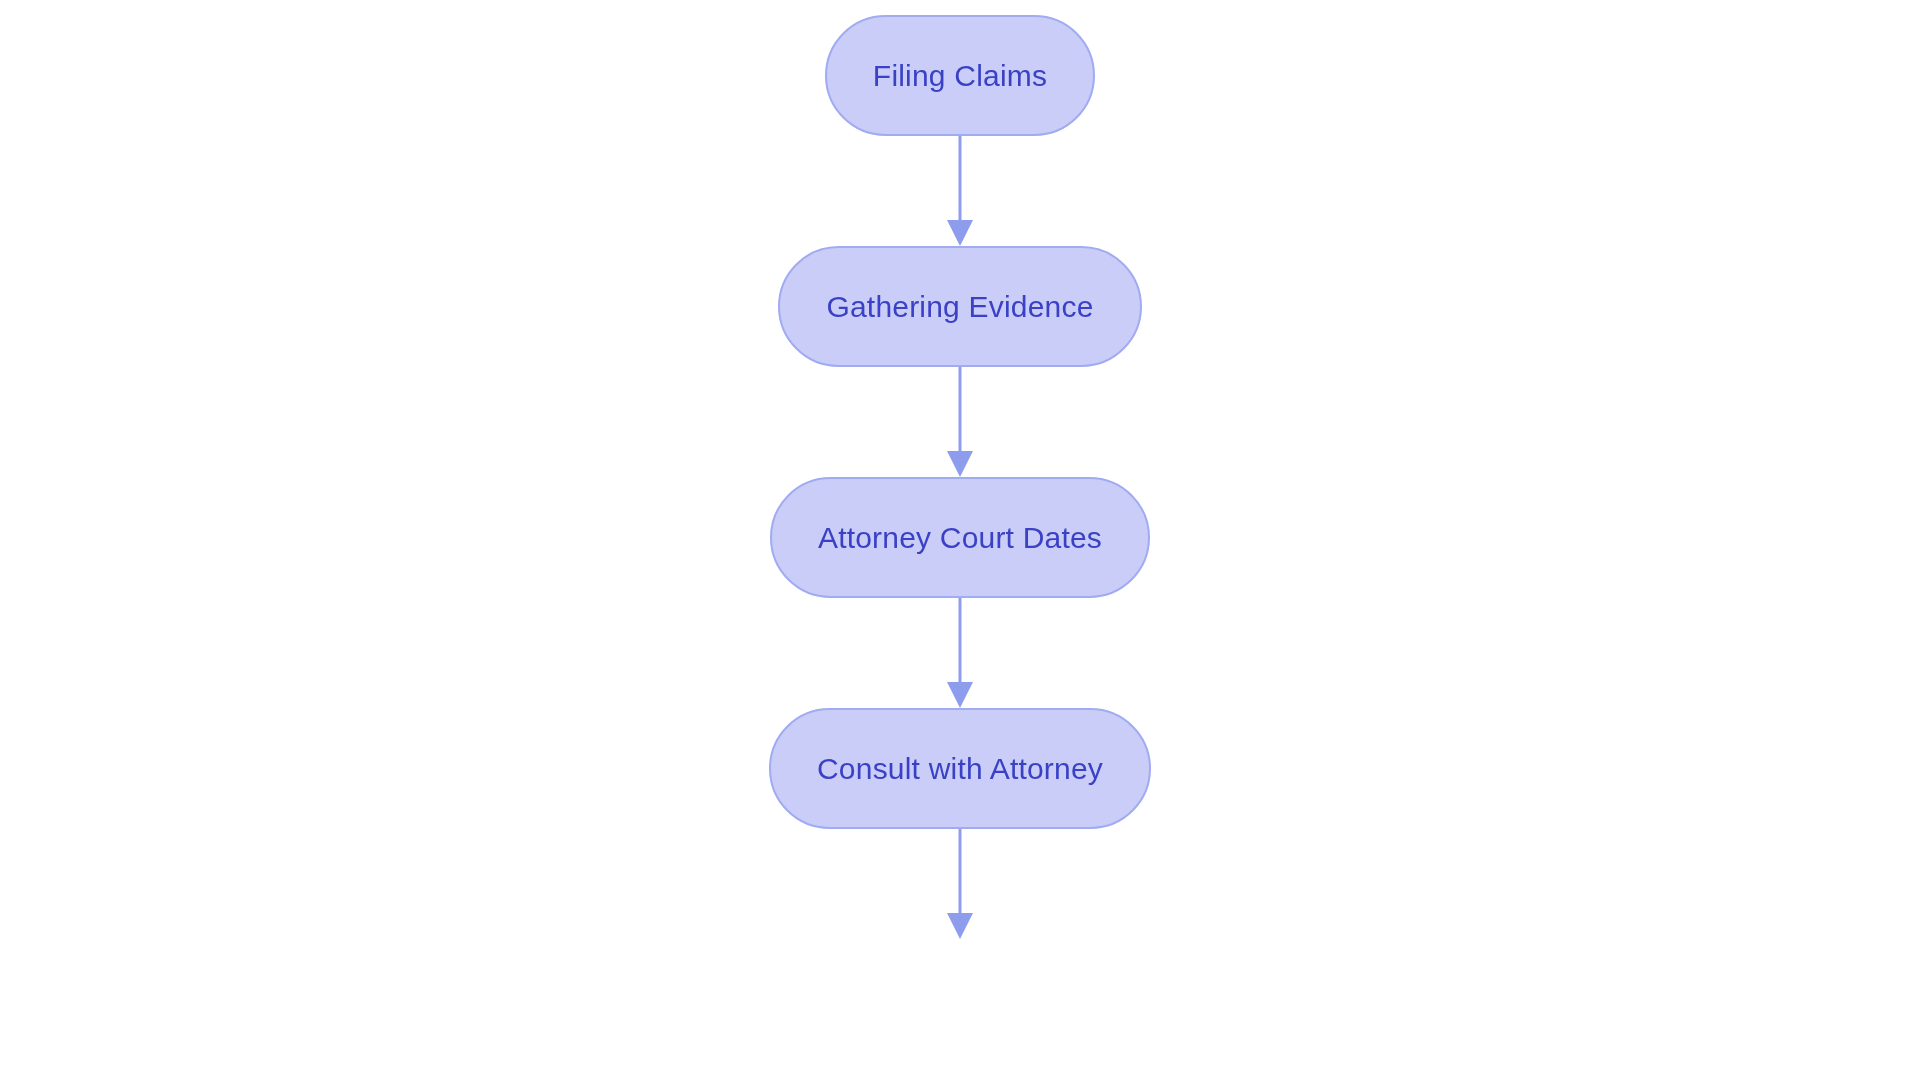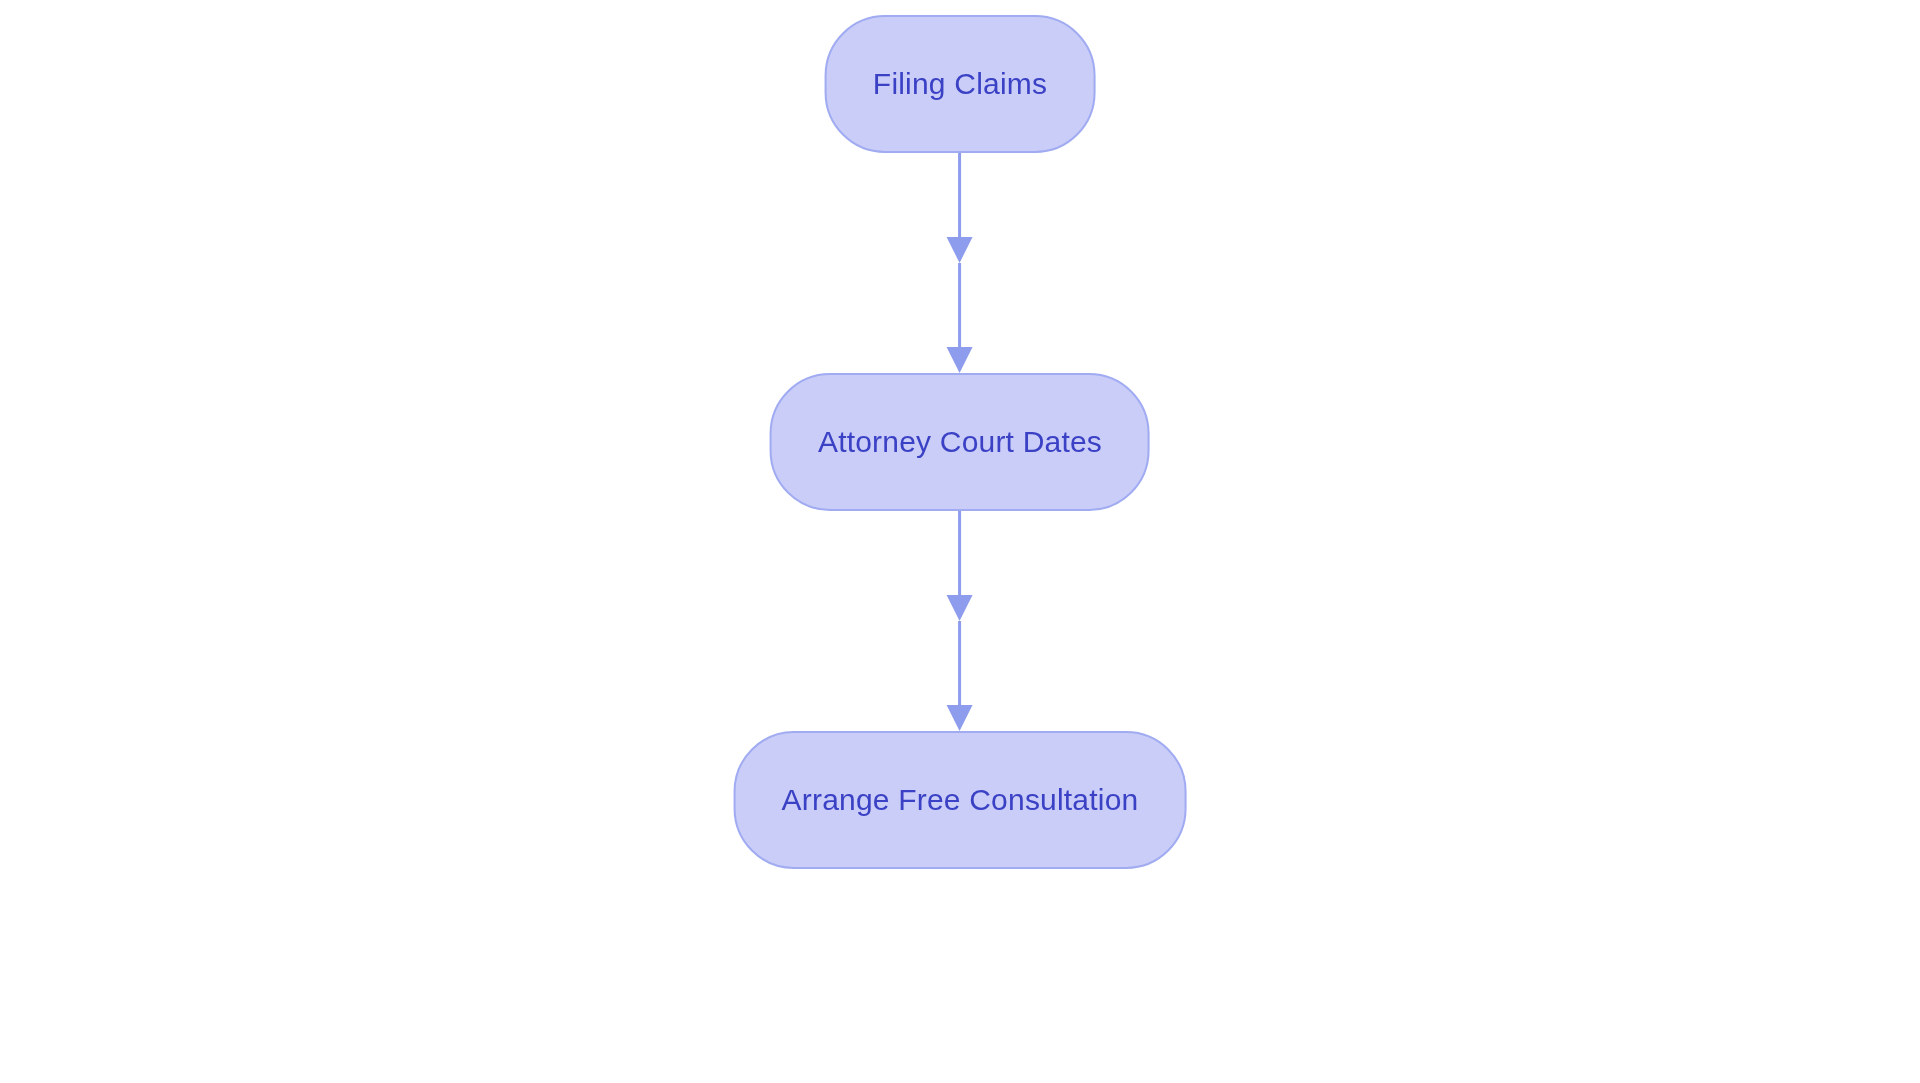--- a/index.html
+++ b/index.html
@@ -19,21 +19,21 @@
     position: absolute;
     left: 50%;
     top: 15px;
     transform: translateX(-50%);
     display: flex;
     flex-direction: column;
     align-items: center;
   }
   .flow-node {
     box-sizing: border-box;
-    height: 138px;
+    height: 121px;
     border-radius: 60.5px;
     padding: 0 46px;
     display: flex;
     align-items: center;
     justify-content: center;
     background: var(--node-fill, #c9cdf7);
     border: 2px solid var(--node-border, #a0abf2);
     white-space: nowrap;
   }
   .flow-node span {
@@ -53,32 +53,35 @@
 
 <div class="canvas" style="--bg: #ffffff; --node-fill: #c9cdf7; --node-border: #a0abf2; --node-text: #3b41c5;">
   <div class="flow">
       <div class="flow-node">
         <span>Filing Claims</span>
       </div>
       <svg class="flow-connector" viewBox="0 0 30 110">
         <line x1="15" y1="0" x2="15" y2="86" stroke="#8e9cee" stroke-width="3"></line>
         <polygon points="2,84 28,84 15,110" fill="#8e9cee"></polygon>
       </svg>
+      <div class="flow-node">
+        <span>Gathering Evidence</span>
+      </div>
       <svg class="flow-connector" viewBox="0 0 30 110">
         <line x1="15" y1="0" x2="15" y2="86" stroke="#8e9cee" stroke-width="3"></line>
         <polygon points="2,84 28,84 15,110" fill="#8e9cee"></polygon>
       </svg>
       <div class="flow-node">
         <span>Attorney Court Dates</span>
       </div>
       <svg class="flow-connector" viewBox="0 0 30 110">
         <line x1="15" y1="0" x2="15" y2="86" stroke="#8e9cee" stroke-width="3"></line>
         <polygon points="2,84 28,84 15,110" fill="#8e9cee"></polygon>
       </svg>
+      <div class="flow-node">
+        <span>Consult with Attorney</span>
+      </div>
       <svg class="flow-connector" viewBox="0 0 30 110">
         <line x1="15" y1="0" x2="15" y2="86" stroke="#8e9cee" stroke-width="3"></line>
         <polygon points="2,84 28,84 15,110" fill="#8e9cee"></polygon>
       </svg>
-      <div class="flow-node">
-        <span>Arrange Free Consultation</span>
-      </div>
     </div>
 </div>
 
 </body></html>

